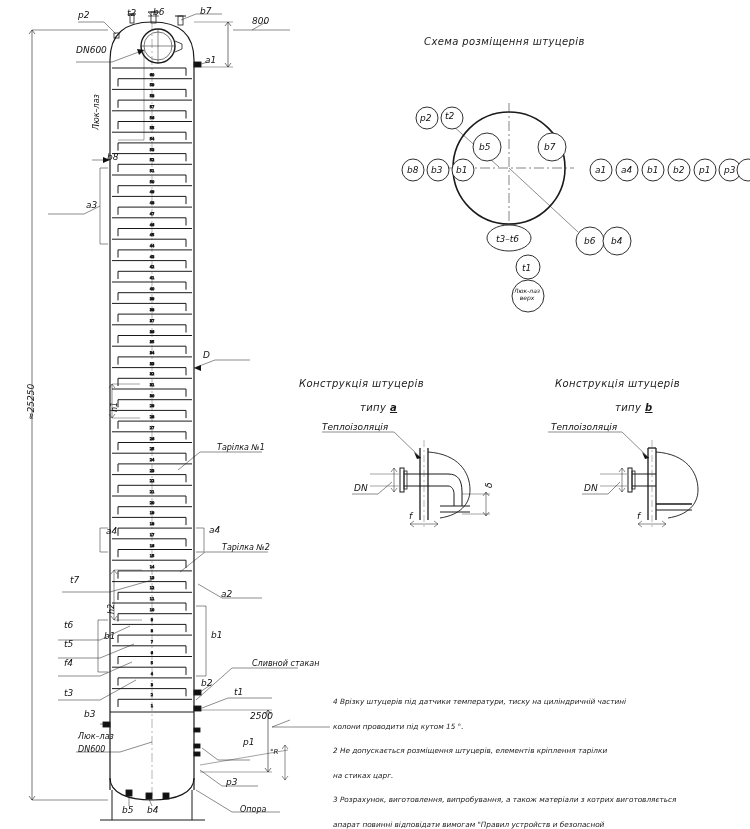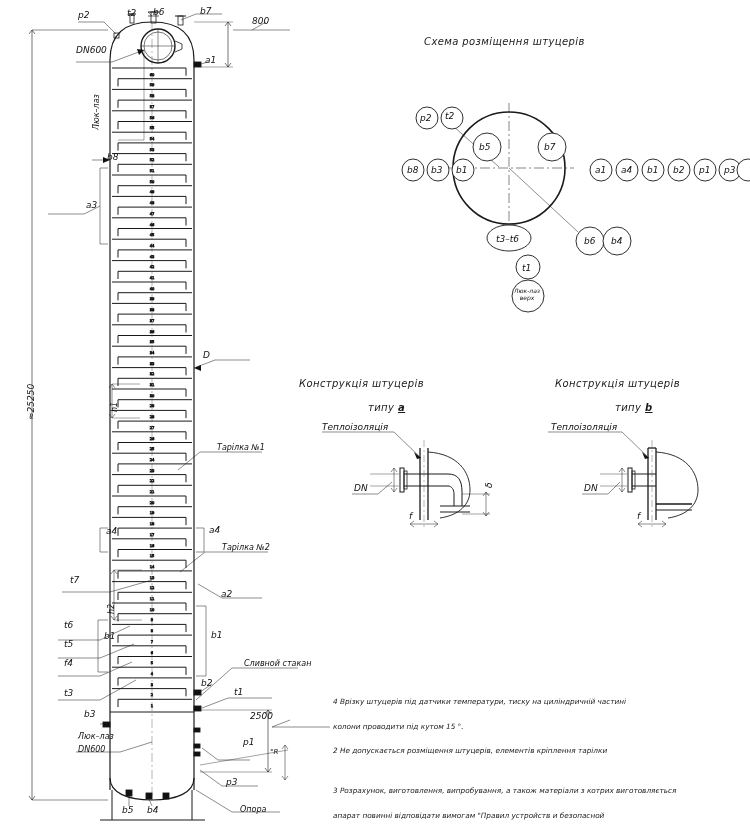--- a/index.html
+++ b/index.html
@@ -510,21 +510,21 @@
 <div class="lbl t8 vert" style="left:110px;top:412px;">h1</div>
 <div class="lbl t8 vert" style="left:107px;top:614px;">h2</div>
 
 <div class="lbl t8 vert" style="left:92px;top:130px;">Люк–лаз</div>
 <div class="lbl t9" style="left:76px;top:45px;">DN600</div>
 <div class="lbl t8" style="left:78px;top:732px;">Люк–лаз</div>
 <div class="lbl t8" style="left:78px;top:745px;">DN600</div>
 
 <div class="lbl t8" style="left:217px;top:443px;">Тарілка №1</div>
 <div class="lbl t8" style="left:222px;top:543px;">Тарілка №2</div>
-<div class="lbl t8" style="left:244px;top:659px;">Сливной стакан</div>
+<div class="lbl t8" style="left:252px;top:659px;">Сливной стакан</div>
 <div class="lbl t8" style="left:240px;top:805px;">Опора</div>
 <div class="lbl t7" style="left:270px;top:748px;">°R</div>
 
 <div class="lbl t9" style="left:78px;top:10px;">p2</div>
 <div class="lbl t9" style="left:127px;top:8px;">t2</div>
 <div class="lbl t9" style="left:153px;top:7px;">b6</div>
 <div class="lbl t9" style="left:200px;top:6px;">b7</div>
 <div class="lbl t9" style="left:205px;top:55px;">a1</div>
 
 <div class="lbl t9" style="left:107px;top:152px;">b8</div>
@@ -568,37 +568,38 @@
 <div class="lbl t9" style="left:724px;top:165px;">p3</div>
 
 <div class="lbl t9" style="left:496px;top:234px;">t3–t6</div>
 <div class="lbl t9" style="left:522px;top:263px;">t1</div>
 <div class="lbl t6" style="left:511px;top:287px;width:32px;white-space:normal;text-align:center;line-height:7px;">Люк-лаз верх</div>
 
 <div class="lbl t9" style="left:584px;top:236px;">b6</div>
 <div class="lbl t9" style="left:611px;top:236px;">b4</div>
 
 <div class="ttl" style="position:absolute;left:299px;top:378px;">Конструкція штуцерів</div>
-<div style="position:absolute;left:368px;top:396px;">
+<div style="position:absolute;left:360px;top:396px;">
   <span class="ttl">типу </span><span class="ttl ul">а</span>
 </div>
 <div class="lbl t9" style="left:322px;top:422px;">Теплоізоляція</div>
 <div class="lbl t9" style="left:354px;top:483px;">DN</div>
 <div class="lbl t9 vert" style="left:484px;top:488px;">δ</div>
 <div class="lbl t9" style="left:409px;top:511px;">f</div>
 
 <div class="ttl" style="position:absolute;left:555px;top:378px;">Конструкція штуцерів</div>
 <div style="position:absolute;left:615px;top:396px;">
   <span class="ttl">типу </span><span class="ttl ul">b</span>
 </div>
 <div class="lbl t9" style="left:551px;top:422px;">Теплоізоляція</div>
 <div class="lbl t9" style="left:584px;top:483px;">DN</div>
 <div class="lbl t9" style="left:637px;top:511px;">f</div>
 
 <div id="notes" style="position:absolute;left:333px;top:697px;">
       <div class="note" style="position: relative; left: 0px; top: 0px;">4 Врізку штуцерів під датчики температури, тиску на циліндричній частині</div>
       <div class="note" style="position: relative; left: 0px; top: 15.5px;">колони проводити під кутом 15 °.</div>
       <div class="note" style="position: relative; left: 0px; top: 31px;">2 Не допускається розміщення штуцерів, елементів кріплення тарілки</div>
+      <div class="note" style="position: relative; left: 0px; top: 46.5px;">на стиках царг.</div>
       <div class="note" style="position: relative; left: 0px; top: 62px;">3 Розрахунок, виготовлення, випробування, а також матеріали з котрих виготовляється</div>
       <div class="note" style="position: relative; left: 0px; top: 77.5px;">апарат повинні відповідати вимогам "Правил устройств и безопасной</div>
     </div>
 
 </div>
 
 </body></html>

